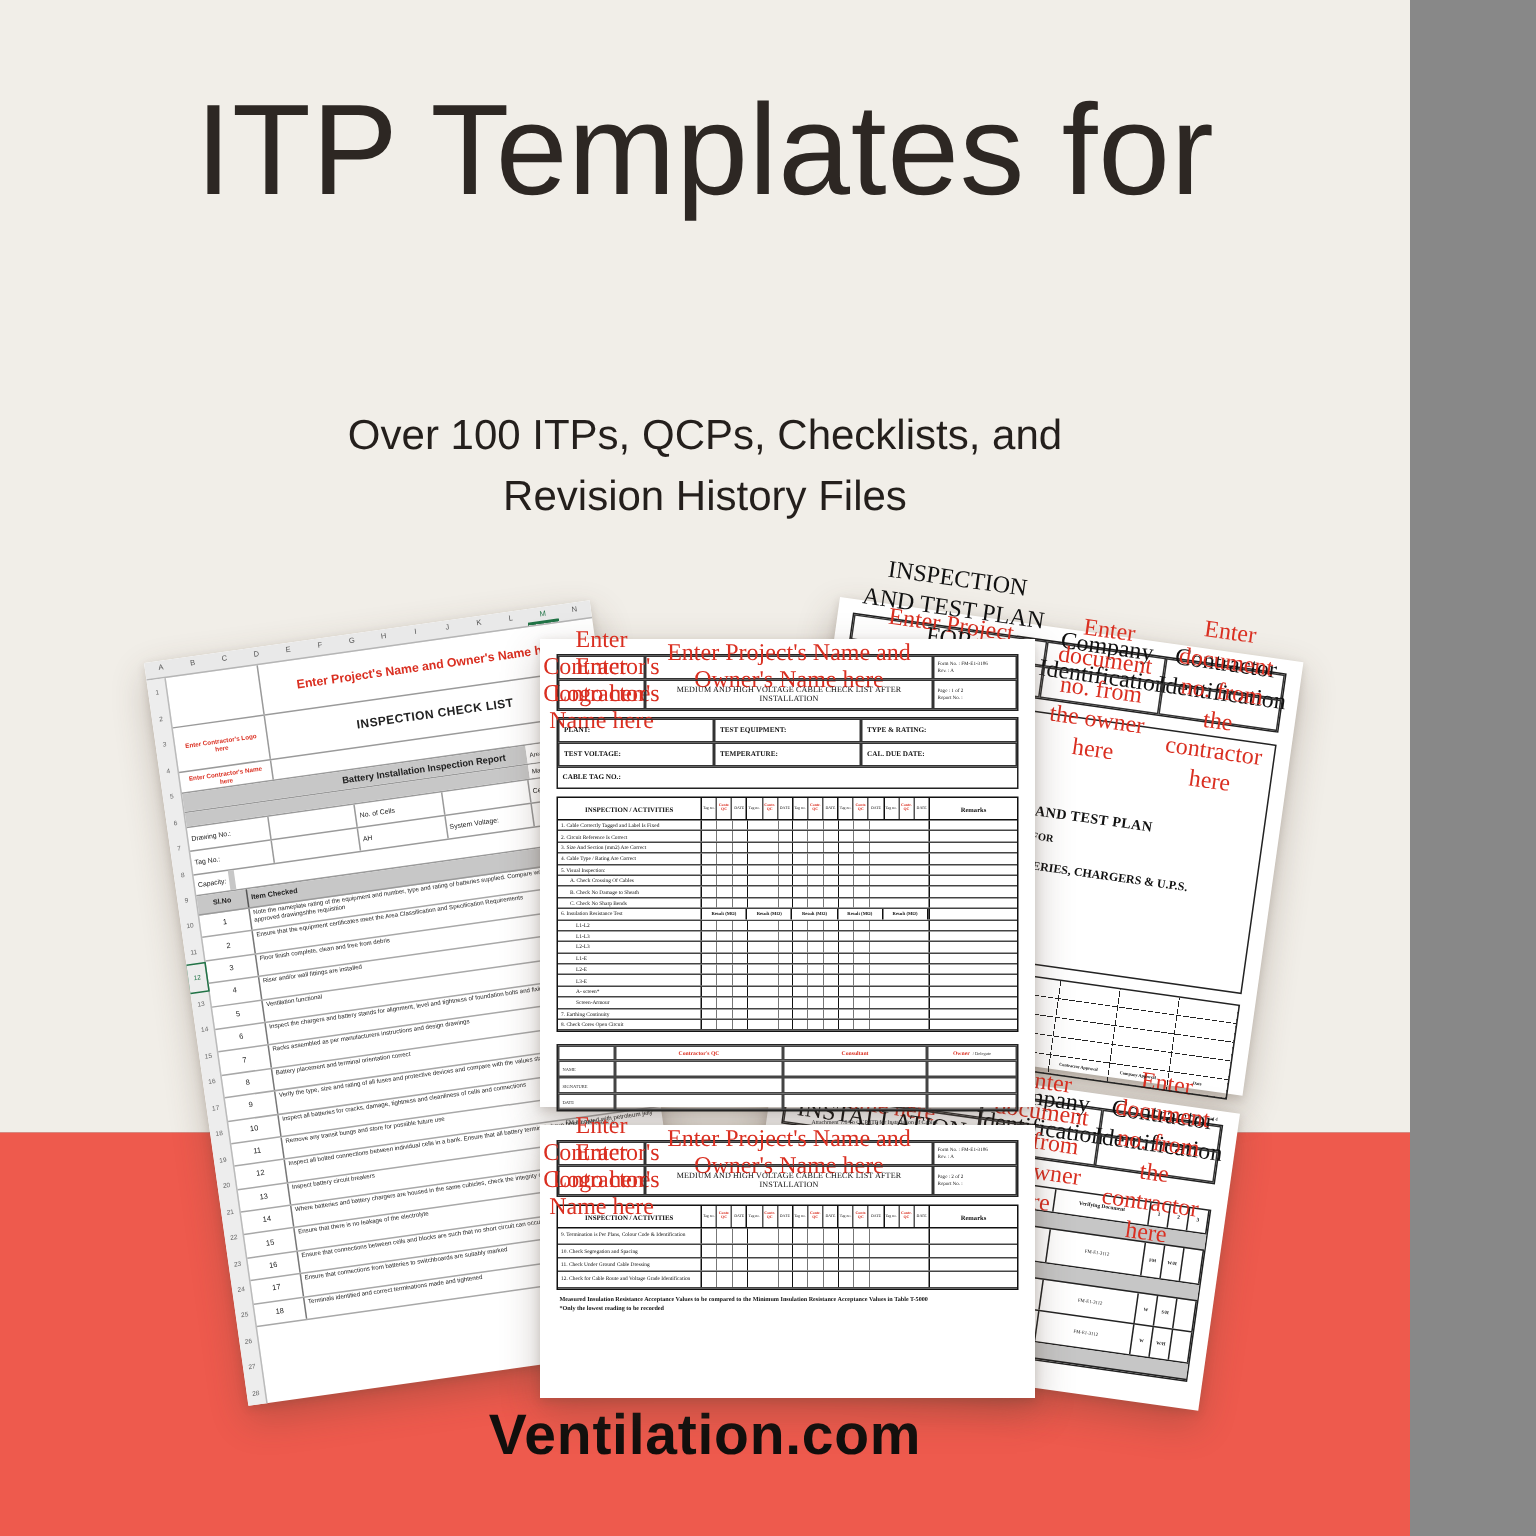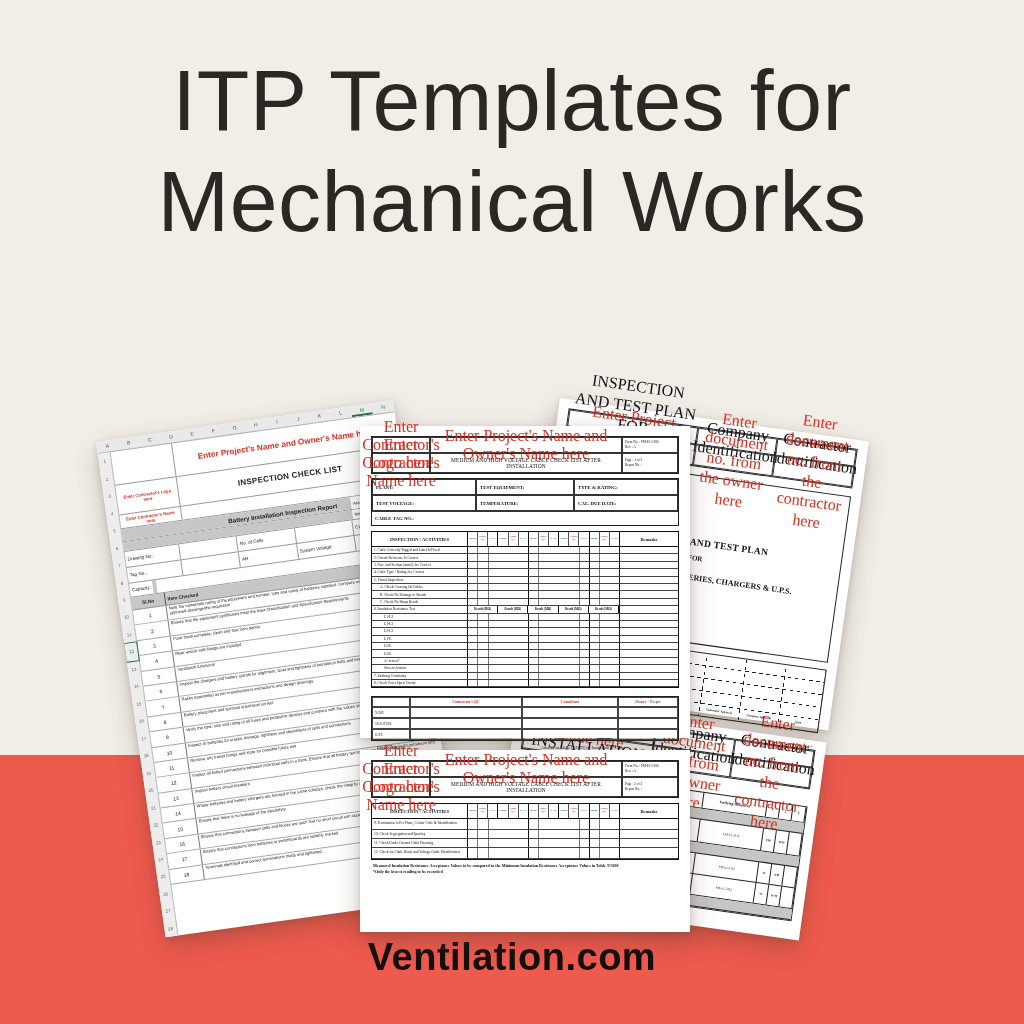--- a/index.html
+++ b/index.html
@@ -1,16 +1,16 @@
 <!DOCTYPE html>
 <html style="--background-top: #f1eee8; --background-bottom: #ee5a4d; --title-text: #2d2723; --form-red: #da2f21; --excel-green: #217346; --link-blue: #3366cc;"><head>
 <meta charset="utf-8">
 <style>
   html,body{margin:0;padding:0;background:#888;}
-  .canvas{position:relative;width:1024px;height:1024px;overflow:hidden;
+  .canvas{position:relative;width:940px;height:1024px;overflow:hidden;
           font-family:"Liberation Sans",sans-serif;text-decoration:underline;-webkit-text-size-adjust:none;}
   .bg-top{position:absolute;left:0;top:0;width:1024px;height:755px;background:var(--background-top,#f1eee8);}
   .bg-bottom{position:absolute;left:0;top:755px;width:1024px;height:269px;background:var(--background-bottom,#ee5a4d);}
 
   
   .hero-title{position:absolute;left:0;right:0;top:50px;text-align:center;
               font-size:86px;line-height:101px;font-weight:500;letter-spacing:.5px;
               color:var(--title-text,#2d2723);}
   .hero-sub{position:absolute;left:0;right:0;top:269px;text-align:center;
             font-size:28px;line-height:41px;font-weight:500;color:#241f1c;}
@@ -164,21 +164,24 @@
 </style>
 </head>
 <body>
 
 <div class="canvas">
   <div class="bg-top"></div>
   <div class="bg-bottom"></div>
 
   <div class="hero-title">
     <div>ITP Templates for</div>
-    <div>Mechanical Works</div>
+  </div>
+  <div class="hero-sub">
+    <div>Over 100 ITPs, QCPs, Checklists, and</div>
+    <div>Revision History Files</div>
   </div>
 
   <div class="doc-right">
     <div class="sheet rt-page rt-p1">
       <div class="rt-head">
         <div class="rh r1 red rdn">Enter Project Name here</div>
         <div class="rh r1 idl">Company Identification</div>
         <div class="rh r1 idl">Contractor Identification</div>
         <div class="rh r2 smt">INSPECTION AND TEST PLAN FOR INSTALLATION OF BATTERIES, CHARGERS &amp; U.P.S.</div>
         <div class="rh r2 red rdn">Enter document no. from the owner here</div>

